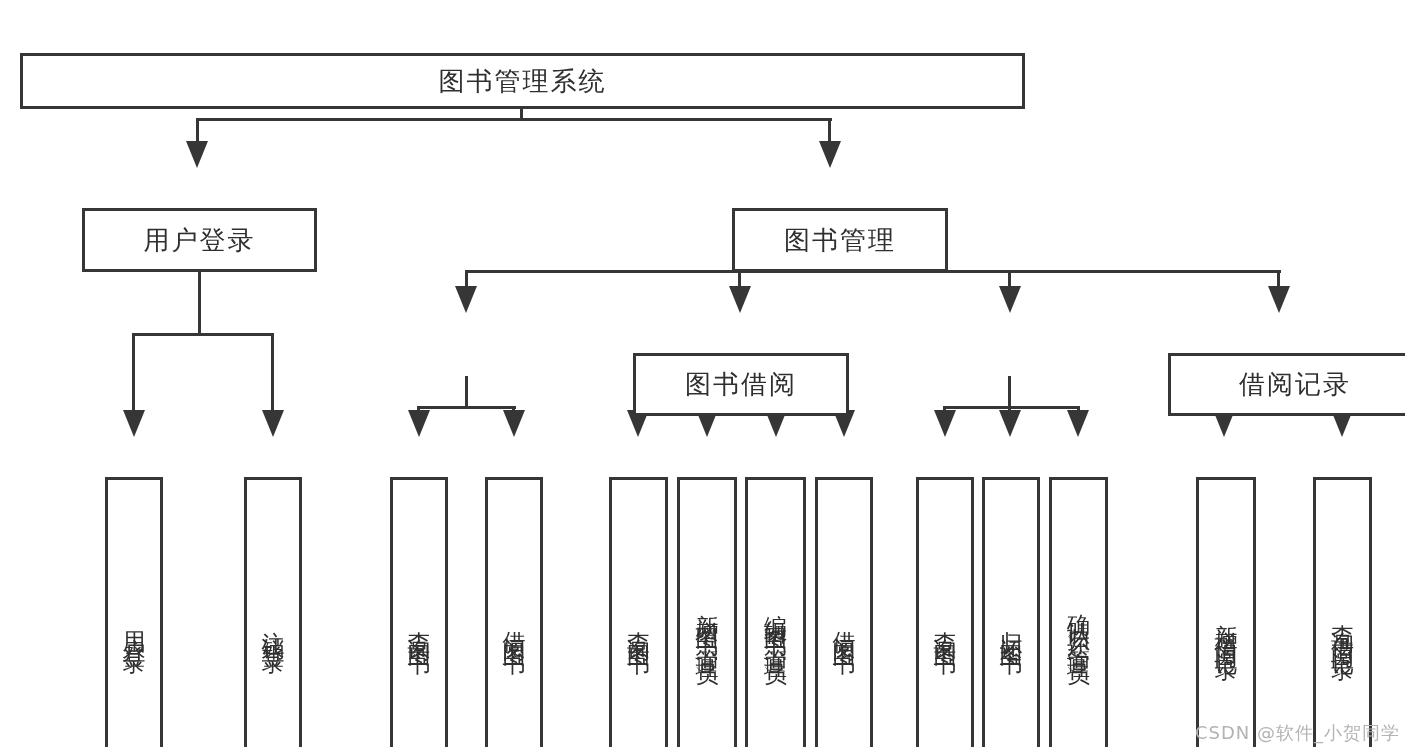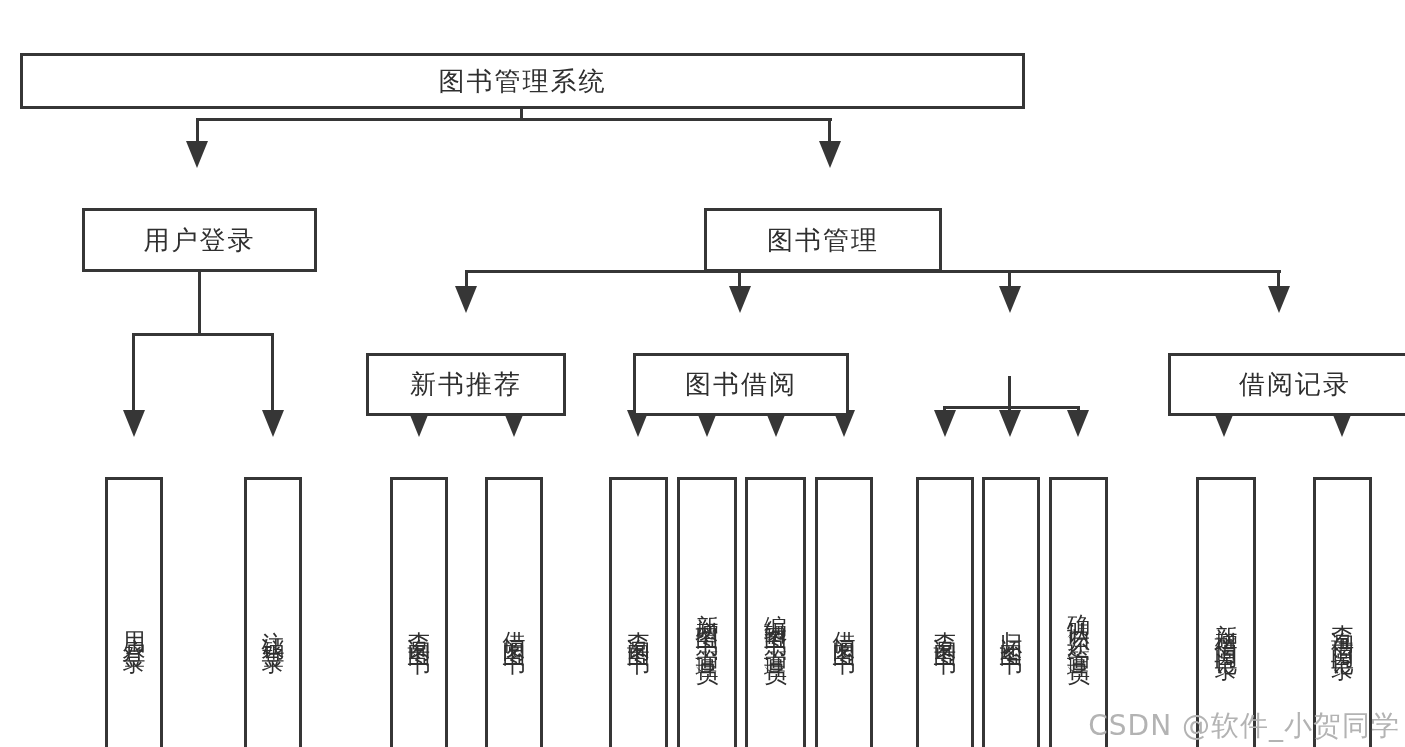--- a/index.html
+++ b/index.html
@@ -43,21 +43,21 @@
     width: 0;
     height: 0;
     border-left: 11px solid transparent;
     border-right: 11px solid transparent;
     border-top: 27px solid var(--line, #363636);
   }
   .watermark {
     position: absolute;
     right: 5px;
     bottom: 2px;
-    font-size: 28px;
+    font-size: 18px;
     letter-spacing: 1px;
     color: var(--wm, #b3b3b3);
     z-index: 5;
     white-space: nowrap;
   }
 </style>
 </head>
 <body>
 
 <div class="canvas">
@@ -113,25 +113,22 @@
     <div class="arrow" style="left: 999px; top: 410px;"></div>
     <div class="arrow" style="left: 1067px; top: 410px;"></div>
     <div class="arrow" style="left: 1213px; top: 410px;"></div>
     <div class="arrow" style="left: 1331px; top: 410px;"></div>
     <div class="node h" style="left: 20px; top: 13px; width: 1005px; height: 56px;">
       <span>图书管理系统</span>
     </div>
     <div class="node h" style="left: 82px; top: 168px; width: 235px; height: 64px;">
       <span>用户登录</span>
     </div>
-    <div class="node h" style="left: 704px; top: 168px; width: 238px; height: 64px;">
+    <div class="node h" style="left: 732px; top: 168px; width: 216px; height: 64px;">
       <span>图书管理</span>
-    </div>
-    <div class="node h" style="left: 366px; top: 313px; width: 200px; height: 63px;">
-      <span>新书推荐</span>
     </div>
     <div class="node h" style="left: 633px; top: 313px; width: 216px; height: 63px;">
       <span>图书借阅</span>
     </div>
     <div class="node h" style="left: 1168px; top: 313px; width: 254px; height: 63px;">
       <span>借阅记录</span>
     </div>
     <div class="node v" style="left: 105px; top: 437px; width: 58px; height: 300px;">
       <span>用户登录</span>
     </div>

